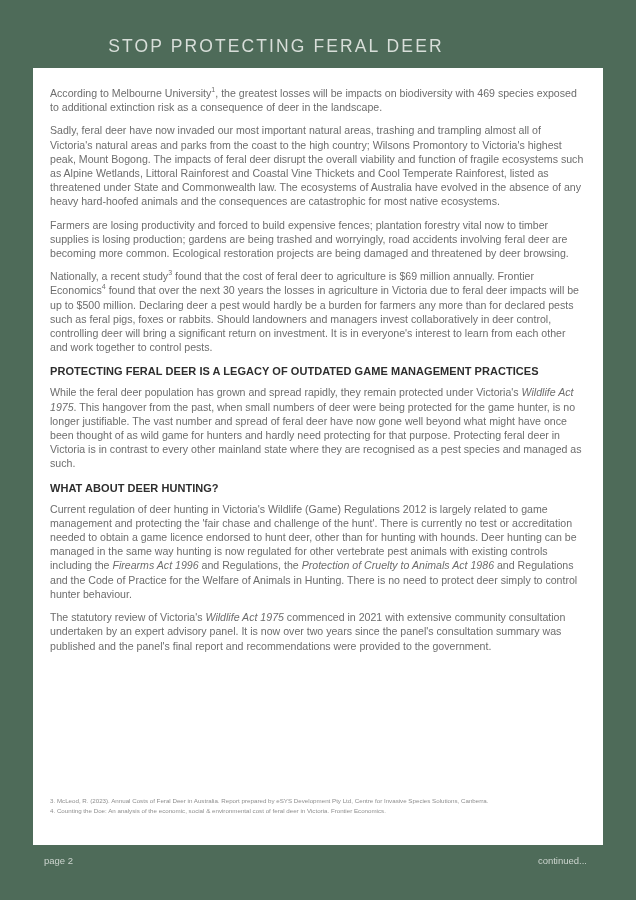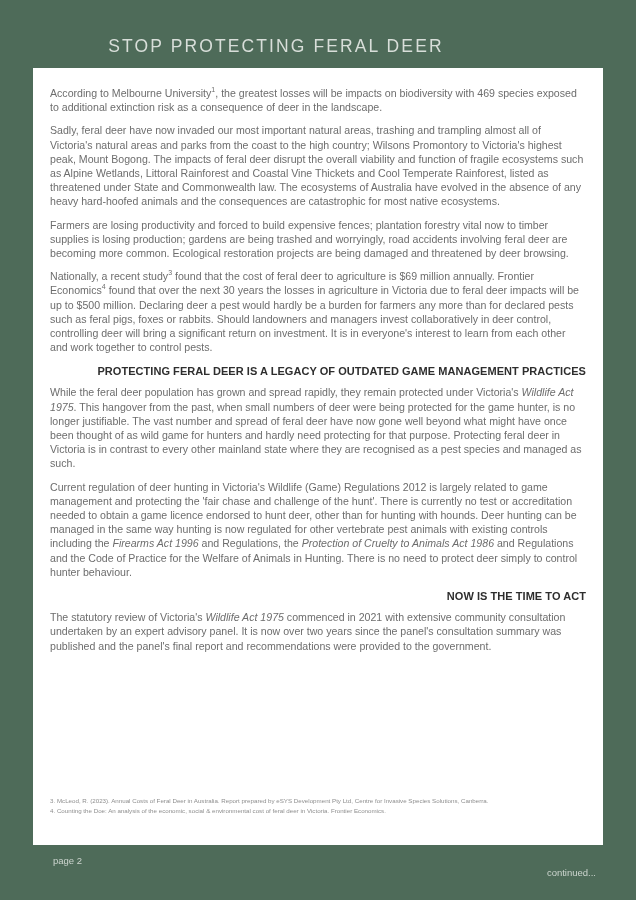--- a/index.html
+++ b/index.html
@@ -52,57 +52,55 @@
     vertical-align: super;
     line-height: 0;
   }
   h2.section-heading {
     margin: 10px 0 7px 0;
     color: #2e2e2e;
     font-size: 11px;
     font-weight: bold;
     line-height: 14px;
     letter-spacing: 0.05px;
-    text-align: right;
   }
   .footnotes {
     position: absolute;
     left: 50px;
     top: 797px;
     width: 520px;
   }
   .footnote {
     color: #8e8e8e;
     font-size: 6.2px;
     line-height: 8.6px;
     margin: 0 0 1px 0;
     padding-left: 9px;
     text-indent: -9px;
   }
   .footer-bar {
     position: absolute;
-    left: 17px;
+    left: 8px;
     bottom: 0;
     width: 612px;
     height: 55px;
   }
   .footer-left {
     position: absolute;
     left: 36px;
     top: 10px;
     color: #cdd5cf;
     font-size: 9.5px;
   }
   .footer-right {
     position: absolute;
     right: 33px;
     top: 10px;
     color: #cdd5cf;
     font-size: 9.5px;
-    margin-top: 12px;
   }
 </style>
 </head>
 <body>
 
 <div class="page-title">STOP PROTECTING FERAL DEER</div>
 
 <div class="card">
   <div>
     <p class="body-text">According to Melbourne University<sup>1</sup>, the greatest losses will be impacts on biodiversity with 469 species exposed to additional extinction risk as a consequence of deer in the landscape.</p>
@@ -110,25 +108,25 @@
     <p class="body-text">Farmers are losing productivity and forced to build expensive fences; plantation forestry vital now to timber supplies is losing production; gardens are being trashed and worryingly, road accidents involving feral deer are becoming more common. Ecological restoration projects are being damaged and threatened by deer browsing.</p>
     <p class="body-text">Nationally, a recent study<sup>3</sup> found that the cost of feral deer to agriculture is $69 million annually. Frontier Economics<sup>4</sup> found that over the next 30 years the losses in agriculture in Victoria due to feral deer impacts will be up to $500 million. Declaring deer a pest would hardly be a burden for farmers any more than for declared pests such as feral pigs, foxes or rabbits. Should landowners and managers invest collaboratively in deer control, controlling deer will bring a significant return on investment. It is in everyone's interest to learn from each other and work together to control pests.</p>
   </div>
 
   <div>
     <h2 class="section-heading">PROTECTING FERAL DEER IS A LEGACY OF OUTDATED GAME MANAGEMENT PRACTICES</h2>
     <p class="body-text">While the feral deer population has grown and spread rapidly, they remain protected under Victoria's <em>Wildlife Act 1975</em>. This hangover from the past, when small numbers of deer were being protected for the game hunter, is no longer justifiable. The vast number and spread of feral deer have now gone well beyond what might have once been thought of as wild game for hunters and hardly need protecting for that purpose.  Protecting feral deer in Victoria is in contrast to every other mainland state where they are recognised as a pest species and managed as such.</p>
   </div>
 
   <div>
+    <h2 class="section-heading">WHAT ABOUT DEER HUNTING?</h2>
     <p class="body-text">Current regulation of deer hunting in Victoria's Wildlife (Game) Regulations 2012 is largely related to game management and protecting the 'fair chase and challenge of the hunt'.  There is currently no test or accreditation needed to obtain a game licence endorsed to hunt deer, other than for hunting with hounds. Deer hunting can be managed in the same way hunting is now regulated for other vertebrate pest animals with existing controls including the <em>Firearms Act 1996</em> and Regulations, the <em>Protection of Cruelty to Animals Act 1986</em> and Regulations and the Code of Practice for the Welfare of Animals in Hunting. There is no need to protect deer simply to control hunter behaviour.</p>
   </div>
 
   <div>
-    <h2 class="section-heading">NOW IS THE TIME TO ACT</h2>
     <p class="body-text">The statutory review of Victoria's <em>Wildlife Act 1975</em> commenced in 2021 with extensive community consultation undertaken by an expert advisory panel. It is now over two years since the panel's consultation summary was published and the panel's final report and recommendations were provided to the government.</p>
   </div>
 </div>
 
 <div class="footnotes">
   <p class="footnote">3. McLeod, R. (2023). Annual Costs of Feral Deer in Australia. Report prepared by eSYS Development Pty Ltd, Centre for Invasive Species Solutions, Canberra.</p>
   <p class="footnote">4. Counting the Doe: An analysis of the economic, social &amp; environmental cost of feral deer in Victoria. Frontier Economics.</p>
 </div>
 
 <div class="footer-bar">

